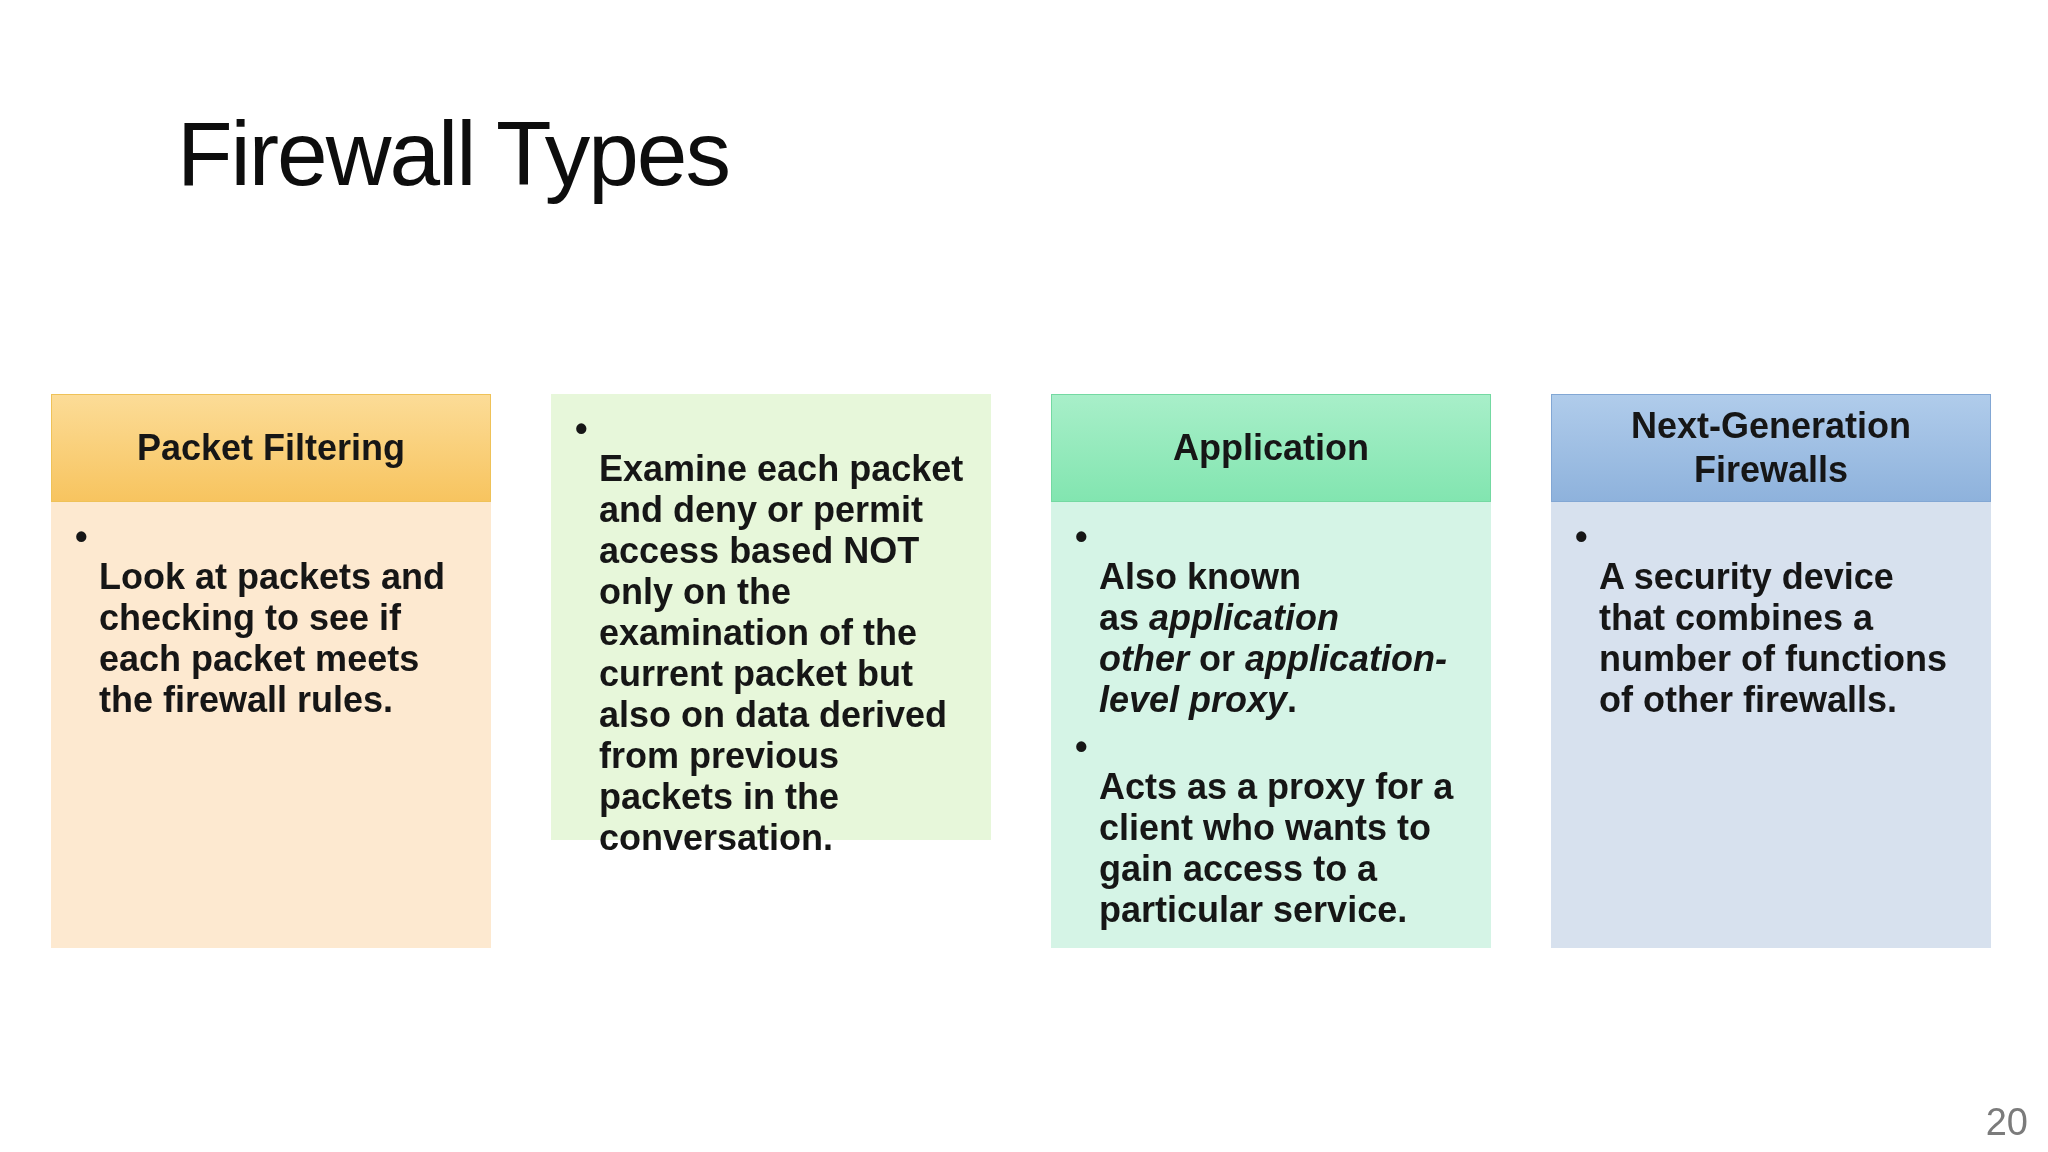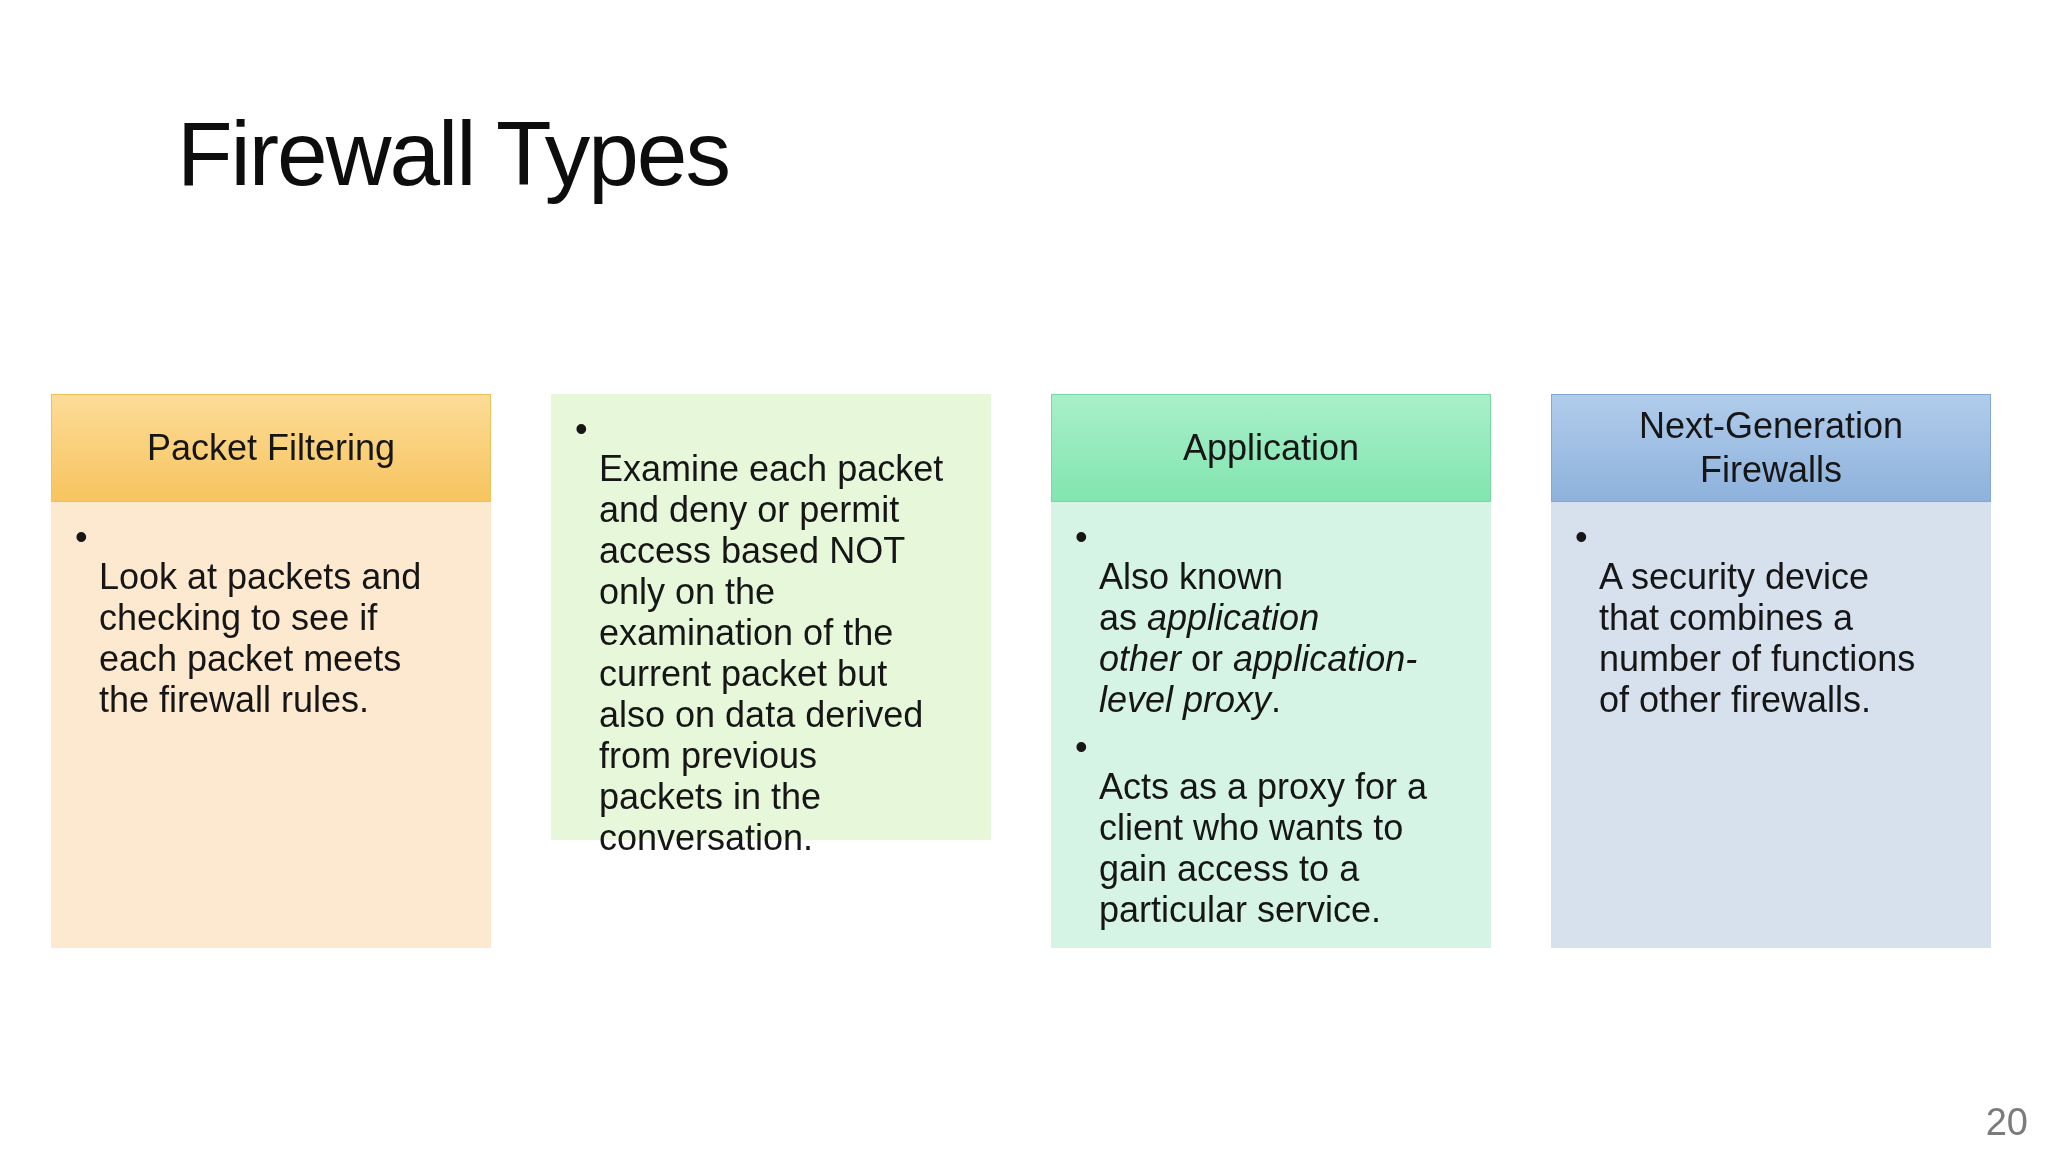--- a/index.html
+++ b/index.html
@@ -23,20 +23,21 @@
     color: #0d0d0d;
     white-space: nowrap;
     margin-left: 25px;
   }
   .columns {
     position: absolute;
     left: 51px;
     top: 394px;
     display: flex;
     gap: 60px;
+    font-weight: bold;
   }
   .col {
     width: 440px;
     display: flex;
     flex-direction: column;
   }
   .col-header {
     height: 108px;
     box-sizing: border-box;
     border: 1px solid transparent;

